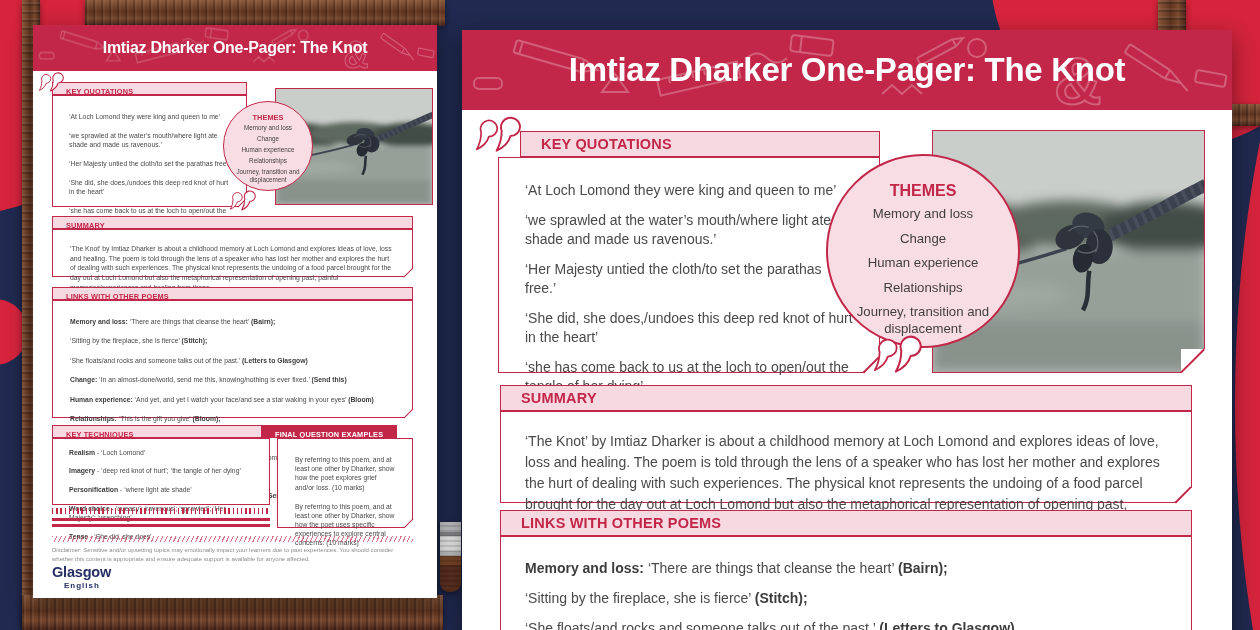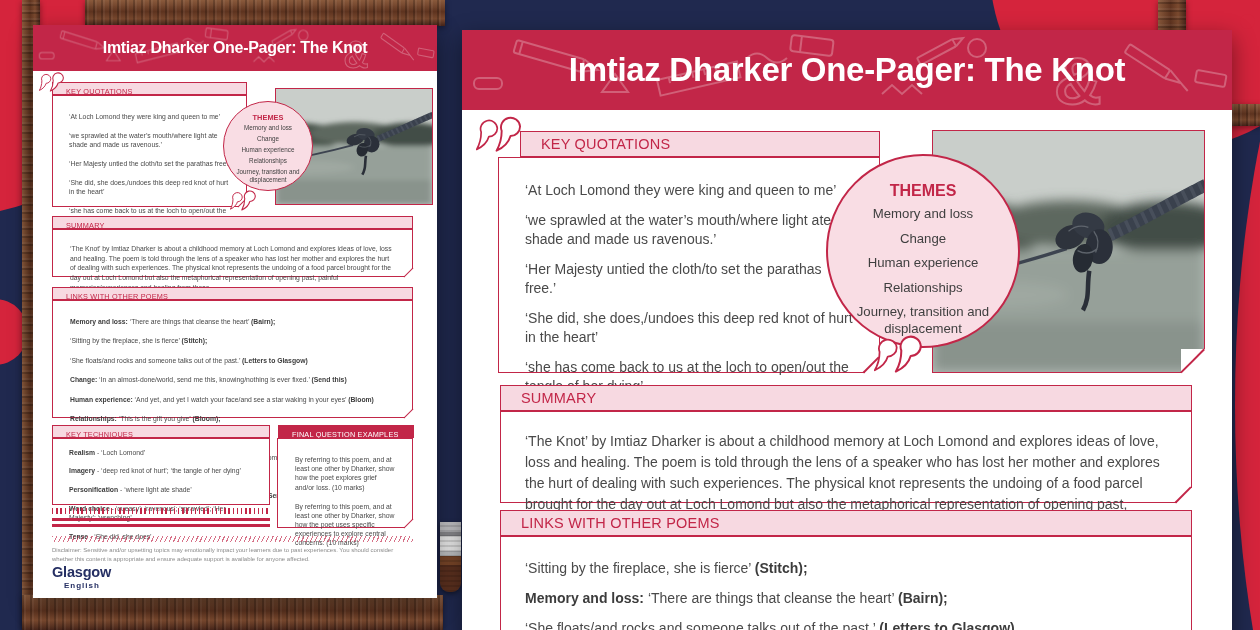--- a/index.html
+++ b/index.html
@@ -54,21 +54,21 @@
   .hdr-l{height:80px}
   .hdr-s{height:46px}
   .doodles{position:absolute;left:0;top:0;width:100%;height:100%}
   .title{
     position:relative;width:100%;text-align:center;color:#fff;font-weight:700;
     font-stretch:condensed;letter-spacing:-.3px;
   }
   .title-l{font-size:33px;line-height:80px}
   .title-s{font-size:16px;line-height:46px}
   .band{position:absolute;background:var(--pinksoft);border:1.2px solid var(--crimson)}
-  .band span{color:var(--crimson);font-weight:400;letter-spacing:.2px}
+  .band span{color:var(--crimson);font-weight:700;letter-spacing:.2px}
   .band-l{height:26px;line-height:23px;padding-left:20px}
   .band-l span{font-size:14.5px}
   .band-s{height:13px;line-height:11px;padding-left:13px}
   .band-s span{font-size:7.3px}
   .band-solid{background:var(--crimson)}
   .band-solid span{color:#fff}
   .box{position:absolute;background:#fff;border:1.2px solid var(--crimson)}
   .box-s{border-width:1px}
   
   .bv{position:absolute;right:0;bottom:0;width:0;height:0}
@@ -99,21 +99,21 @@
   .sum-band-s{left:19px;top:191px;width:361px}
   .sum-box-s{left:19px;top:204px;width:361px;height:48px;padding:4px 7px;font-size:6.8px;line-height:1.42}
   .links-band-s{left:19px;top:262px;width:361px}
   .links-box-s{left:19px;top:275px;width:361px;height:118px;padding:6px 7px}
   .links-box-s p{font-size:6.8px;line-height:1.38}
   .links-box-s p.gap{margin-top:5px}
   .tech-band-s{left:19px;top:400px;width:218px}
   .tech-box-s{left:19px;top:413px;width:218px;height:67px;padding:5px 6px}
   .tech-box-s p{font-size:6.8px;line-height:1.3}
   .tech-box-s p.gap{margin-top:4.5px}
-  .fq-band-s{left:245px;top:400px;width:136px}
+  .fq-band-s{left:228px;top:400px;width:136px}
   .fq-box-s{left:244px;top:413px;width:136px;height:90px;padding:6px 7px}
   .fq-box-s p{font-size:6.8px;line-height:1.35;margin-bottom:6px}
   
   .circle{position:absolute;background:var(--pink);border:2px solid var(--crimson);border-radius:50%;text-align:center;z-index:5}
   .circle-l{left:364px;top:124px;width:194px;height:194px;padding-top:26px}
   .circle-l .c-title{font-size:16px;font-weight:700;color:var(--crimson);margin-bottom:6px}
   .circle-l p{font-size:13.2px;color:#3f3f3f;line-height:1.25;margin-bottom:8px}
   .circle-s{left:190px;top:76px;width:90px;height:90px;border-width:1.2px;padding-top:11px}
   .circle-s .c-title{font-size:7.4px;font-weight:700;color:var(--crimson);margin-bottom:2px}
   .circle-s p{font-size:6.3px;color:#3f3f3f;line-height:1.2;margin-bottom:3.5px}
@@ -352,18 +352,18 @@
     </svg>
 
   <div class="band band-l sum-band-l"><span>SUMMARY</span></div>
   <div class="box sum-box-l txt">
       <p>‘The Knot’ by Imtiaz Dharker is about a childhood memory at Loch Lomond and explores ideas of love, loss and healing. The poem is told through the lens of a speaker who has lost her mother and explores the hurt of dealing with such experiences. The physical knot represents the undoing of a food parcel brought for the day out at Loch Lomond but also the metaphorical representation of opening past, painful memories/experiences and healing from these.</p>
     </div>
   <i class="bv" style="left:728px;top:471px"></i>
 
   <div class="band band-l links-band-l"><span>LINKS WITH OTHER POEMS</span></div>
   <div class="box links-box-l txt">
+      <p><span class="bseg">Memory and loss: </span><span>‘There are things that cleanse the heart’ </span><span class="bseg">(Bairn);</span></p>
       <p><span>‘Sitting by the fireplace, she is fierce’ </span><span class="bseg">(Stitch);</span></p>
-      <p><span class="bseg">Memory and loss: </span><span>‘There are things that cleanse the heart’ </span><span class="bseg">(Bairn);</span></p>
       <p><span>‘She floats/and rocks and someone talks out of the past.’ </span><span class="bseg">(Letters to Glasgow)</span></p>
       <p class="gap"><span class="bseg">Change: </span><span>‘In an almost-done/world, send me this, knowing/nothing is ever fixed.’ </span><span class="bseg">(Send this)</span></p>
     </div>
 </div>
 
 </body></html>

